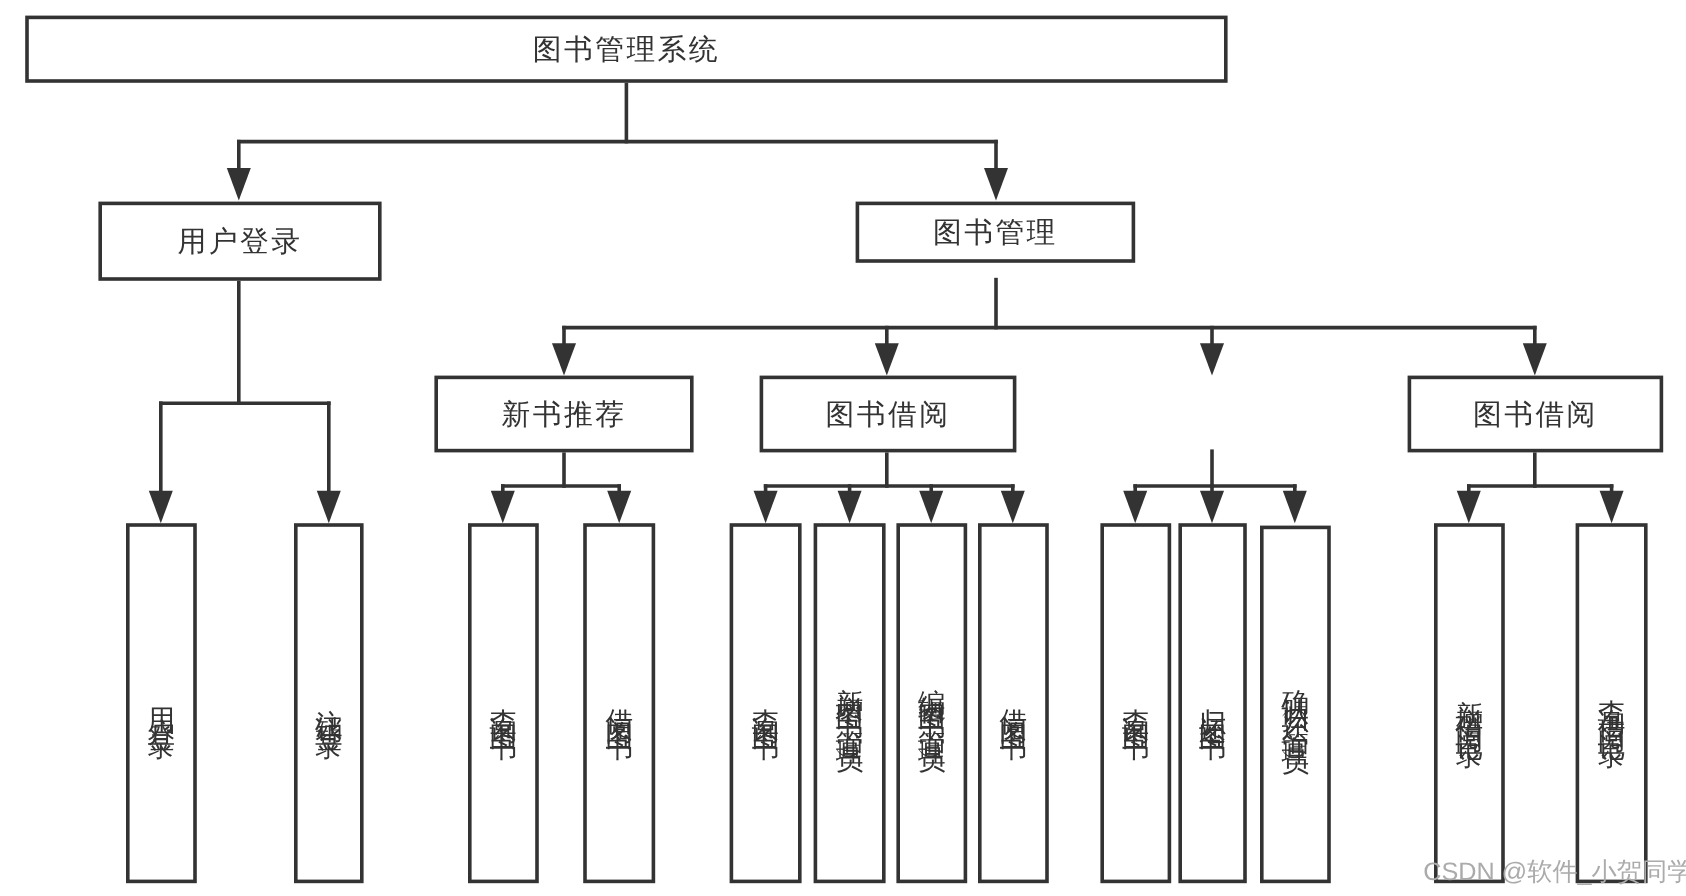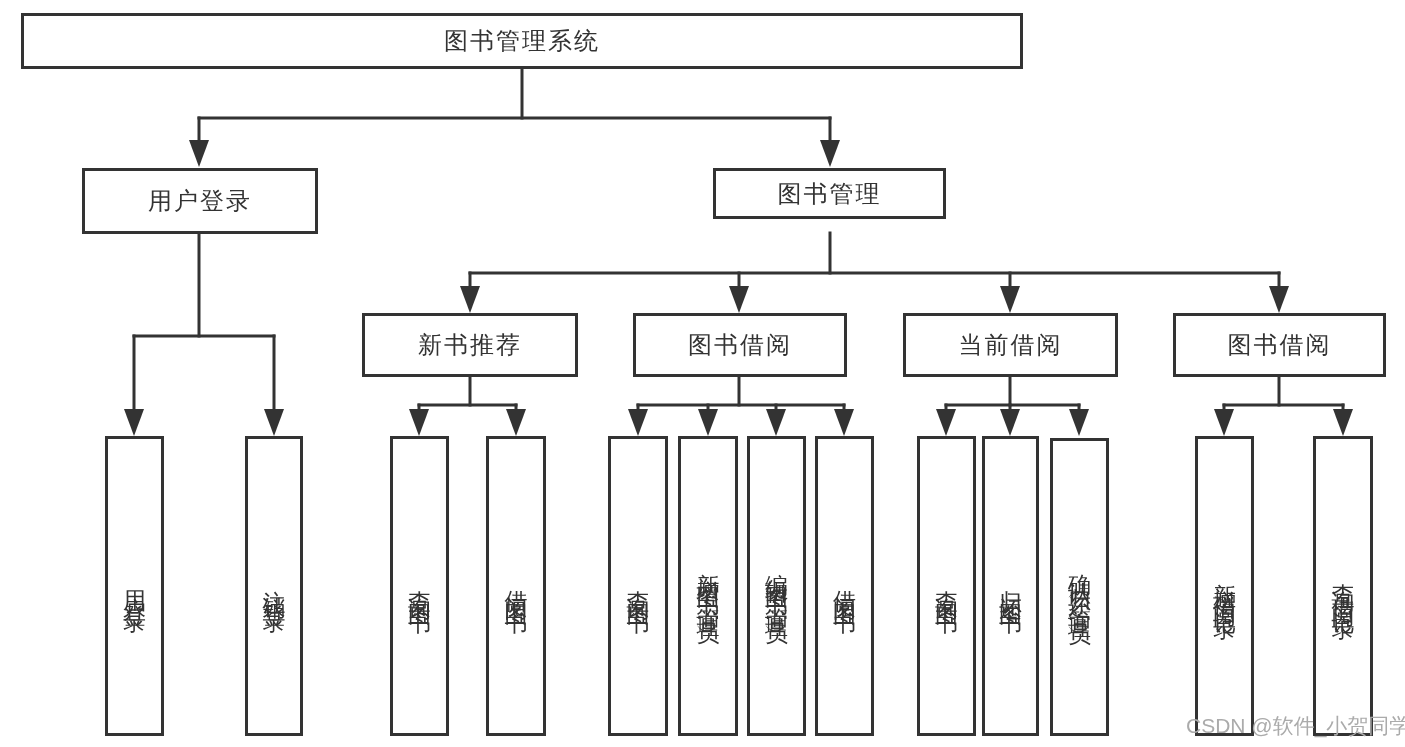--- a/index.html
+++ b/index.html
@@ -153,23 +153,20 @@
   <div class="node hbox" style="left:713px; top:168px; width:233px; height:51px;">
     <span class="label">图书管理</span>
   </div>
 
   <div class="node hbox" style="left:362px; top:313px; width:216px; height:64px;align-items:center;">
     <span class="label">新书推荐</span>
   </div>
   <div class="node hbox" style="left:633px; top:313px; width:214px; height:64px;">
     <span class="label">图书借阅</span>
   </div>
-  <div class="node hbox" style="left:903px; top:313px; width:215px; height:64px;">
-    <span class="label">当前借阅</span>
-  </div>
   <div class="node hbox" style="left:1173px; top:313px; width:213px; height:64px;">
     <span class="label">图书借阅</span>
   </div>
 
   <div class="node vbox" style="left:105px; top:436px; width:59px; height:300px;">
     <span class="vlabel">用户登录</span>
   </div>
   <div class="node vbox" style="left:245px; top:436px; width:58px; height:300px;">
     <span class="vlabel">注销登录</span>
   </div>

